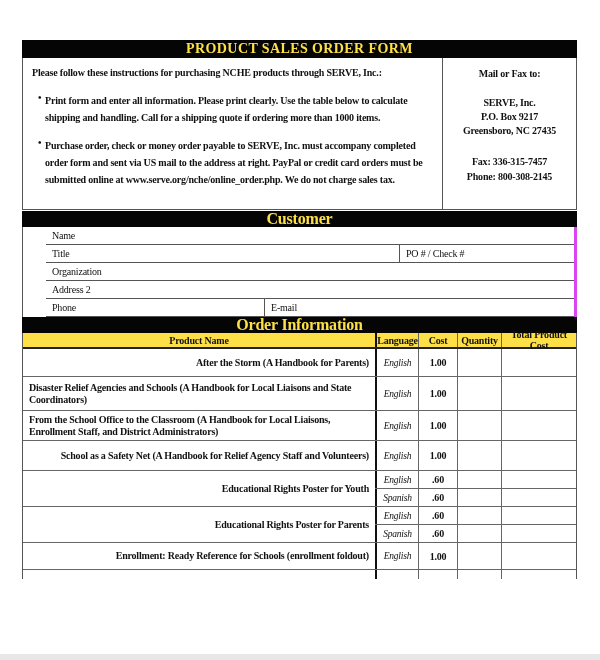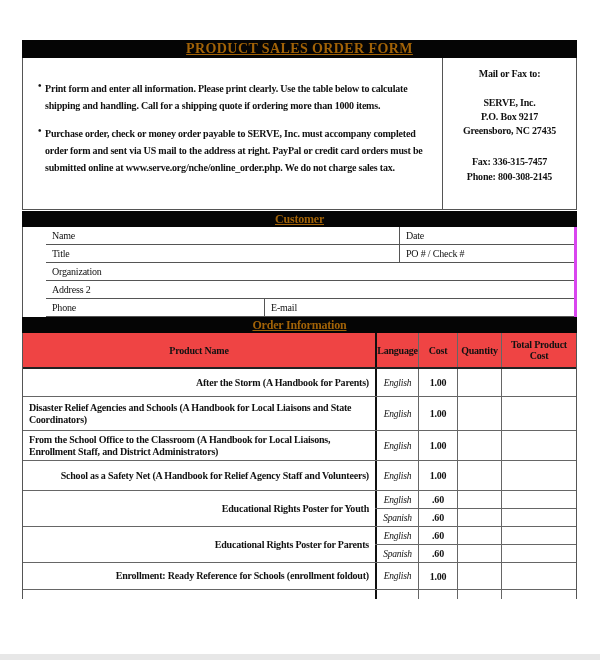--- a/index.html
+++ b/index.html
@@ -8,24 +8,24 @@
     background:#ffffff;
     font-family:"Liberation Serif","DejaVu Serif",serif;
     color:#111;
     position:relative;
     overflow:hidden;
     letter-spacing:-0.2px;
   }
   .form { position:absolute; left:22px; top:40px; width:555px; }
 
   .bar {
-    background:#050505; color:#a16207; text-align:center; font-weight:bold;text-decoration:underline;
+    background:#050505; color:#fde047; text-align:center; font-weight:bold;
   }
   .title-bar { height:18px; line-height:18px; font-size:14px; letter-spacing:0.4px; }
-  .section-bar { height:16px; line-height:16px; font-size:12px; }
+  .section-bar { height:16px; line-height:16px; font-size:16px; }
 
   
   .instr-wrap { display:flex; height:152px; border:1px solid #555; border-top:none; }
   .instr-left { flex:1; padding:9px 10px 0 9px; }
   .intro { font-weight:bold; font-size:10px; line-height:12px; }
   .bullets { margin-top:13px; }
   .bullet-row { display:flex; margin-bottom:11px; }
   .bullet-glyph { width:13px; padding-left:6px; font-weight:bold; font-size:10px; line-height:12.5px; }
   .bullet-text { flex:1; font-weight:bold; font-size:10px; line-height:17px; padding-right:2px; }
   .mail-box { width:134px; border-left:1px solid #555; text-align:center; font-weight:bold; font-size:10px; padding-top:9px; }
@@ -39,21 +39,21 @@
   .crow { display:flex; height:18px; border-bottom:1px solid #555; }
   .cfield { font-size:10px; line-height:17px; padding-left:6px; overflow:hidden; }
   .cdiv { border-left:1px solid #555; }
   .w-name { width:353px; } .w-date { flex:1; }
   .w-city { width:218px; } .w-state { width:210px; } .w-zip { flex:1; }
   .w-phone { width:218px; } .w-email { flex:1; }
   .w-full { flex:1; }
 
   
   .otable { border-left:1px solid #555; border-right:1px solid #555; }
-  .ohead { display:flex; height:36px; background:#ef4444; border-bottom:2px solid #222; }
+  .ohead { display:flex; height:16px; background:#fde047; border-bottom:2px solid #222; }
   .hcell { display:flex; align-items:center; justify-content:center; text-align:center;
            font-weight:bold; font-size:10px; line-height:11px; }
   .h-prod { width:352px; }
   .col-lang { width:43px; border-left:2px solid #111; }
   .col-cost { width:39px; border-left:1px solid #666; }
   .col-qty  { width:44px; border-left:1px solid #666; }
   .col-total{ flex:1;  border-left:1px solid #666; }
 
   .rg { display:flex; border-bottom:1px solid #666; }
   .pcell { width:352px; display:flex; align-items:center; padding:1px 6px;justify-content:flex-end; }
@@ -72,20 +72,21 @@
 </style>
 </head>
 <body>
 
 <div class="form">
 
   <div class="bar title-bar">PRODUCT SALES ORDER FORM</div>
 
   <div class="instr-wrap">
     <div class="instr-left">
+      <div class="intro">Please follow these instructions for purchasing NCHE products through SERVE, Inc.:</div>
       <div class="bullets">
         <div class="bullet-row">
           <span class="bullet-glyph">•</span>
           <span class="bullet-text">Print form and enter all information. Please print clearly. Use the table below to calculate shipping and handling. Call for a shipping quote if ordering more than 1000 items.</span>
         </div>
         <div class="bullet-row">
           <span class="bullet-glyph">•</span>
           <span class="bullet-text">Purchase order, check or money order payable to SERVE, Inc. must accompany completed order form and sent via US mail to the address at right. PayPal or credit card orders must be submitted online at www.serve.org/nche/online_order.php. We do not charge sales tax.</span>
         </div>
       </div>
@@ -102,21 +103,20 @@
         <div>Phone: 800-308-2145</div>
       </div>
     </div>
   </div>
 
   <div class="bar section-bar cust-bar">Customer</div>
 
   <div class="cust-rows">
     <div class="crow">
       <div class="cfield w-name">Name</div>
-      <div class="cfield w-date cdiv">Date</div>
     </div>
     <div class="crow">
       <div class="cfield w-name">Title</div>
       <div class="cfield w-date cdiv">PO # / Check #</div>
     </div>
     <div class="crow">
       <div class="cfield w-full">Organization</div>
     </div>
     <div class="crow">
       <div class="cfield w-full">Address 2</div>

